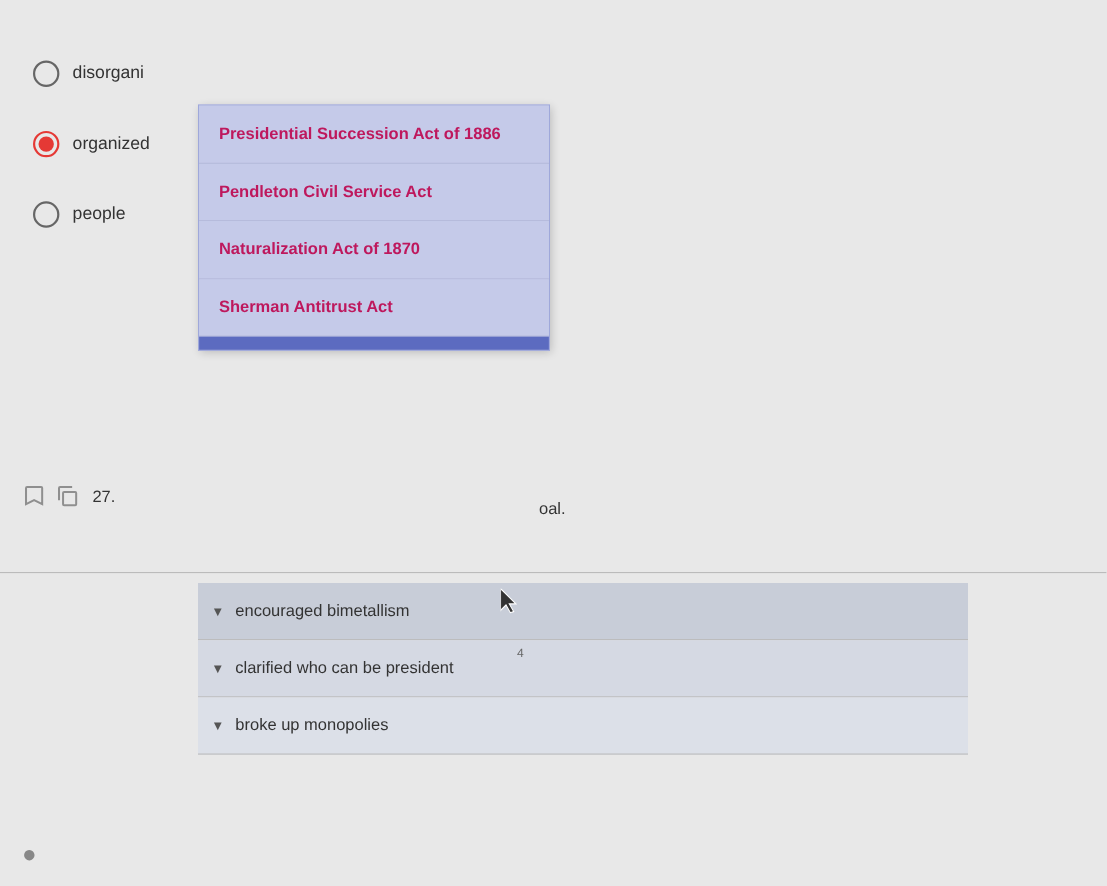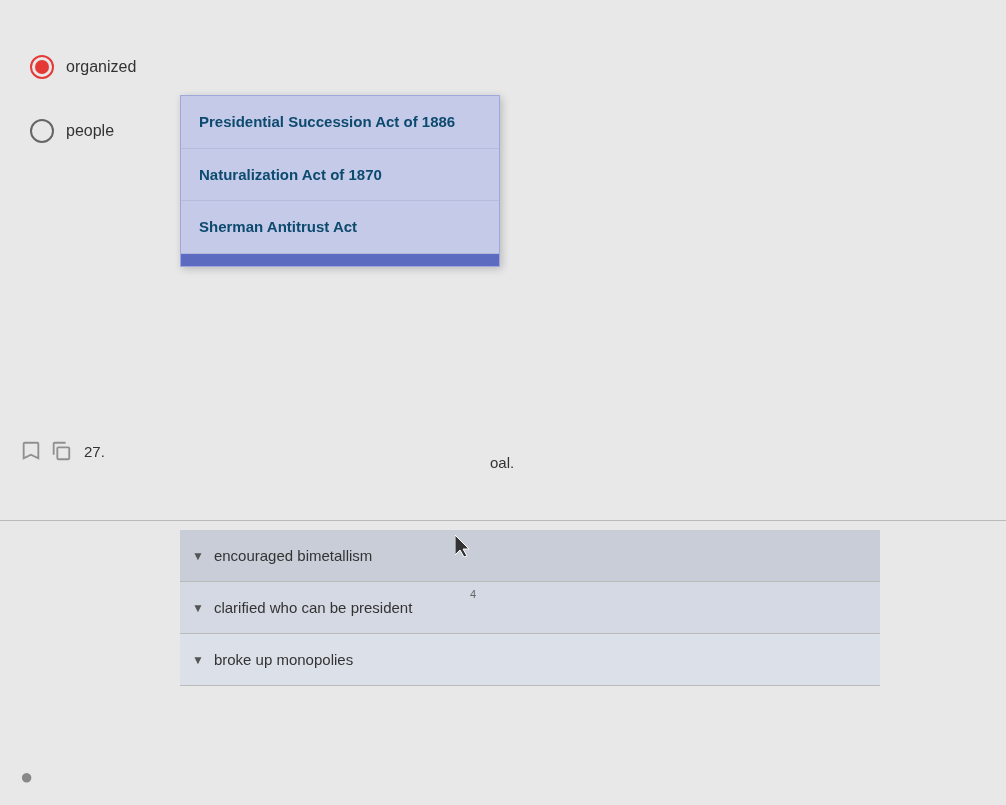--- a/index.html
+++ b/index.html
@@ -80,21 +80,21 @@
       width: 320px;
       background-color: #c5cae9;
       border: 1px solid #9fa8da;
       z-index: 10;
       box-shadow: 2px 2px 8px rgba(0,0,0,0.2);
     }
 
     .dropdown-item {
       padding: 16px 18px;
       font-size: 15px;
-      color: #0c4a6e;
+      color: #be185d;
       font-weight: 600;
       cursor: pointer;
       border-bottom: 1px solid rgba(100,100,150,0.15);
       background-color: #c5cae9;
       line-height: 1.3;
     }
 
     
     .dropdown-scrollbar {
       height: 12px;
@@ -208,32 +208,39 @@
     }
   </style>
 </head>
 <body>
 
 <div class="page-container">
 
 
   <div class="radio-options">
     <div class="radio-item">
+      <div class="radio-circle"></div>
+      <span>disorgani</span>
+    </div>
+    <div class="radio-item">
       <div class="radio-circle selected"></div>
       <span>organized</span>
     </div>
     <div class="radio-item">
       <div class="radio-circle"></div>
       <span>people</span>
     </div>
   </div>
 
   <div class="dropdown-overlay">
     <div class="dropdown-item">
       <span>Presidential Succession Act of 1886</span>
+    </div>
+    <div class="dropdown-item">
+      <span>Pendleton Civil Service Act</span>
     </div>
     <div class="dropdown-item">
       <span>Naturalization Act of 1870</span>
     </div>
     <div class="dropdown-item">
       <span>Sherman Antitrust Act</span>
     </div>
     <div class="dropdown-scrollbar"></div>
   </div>
 

